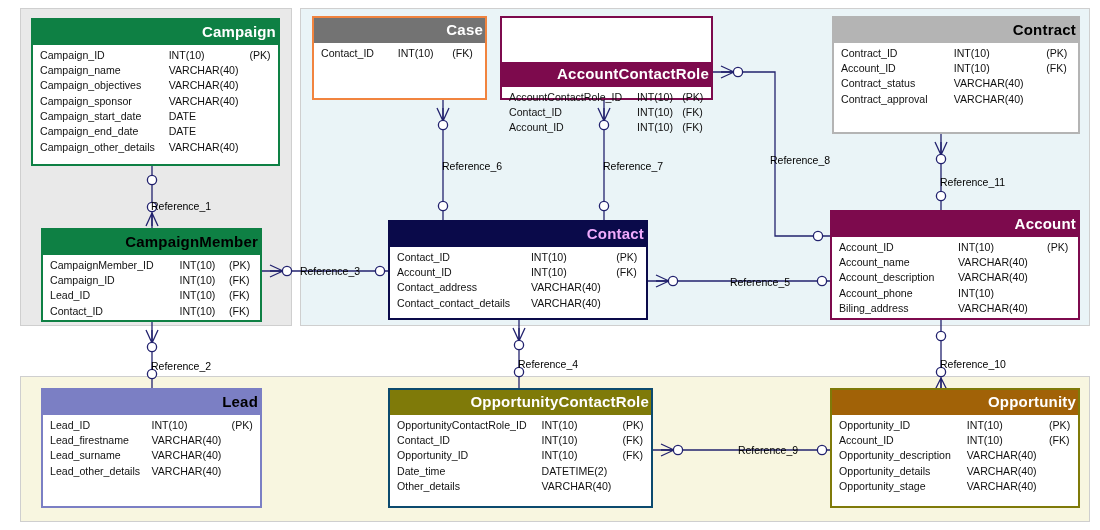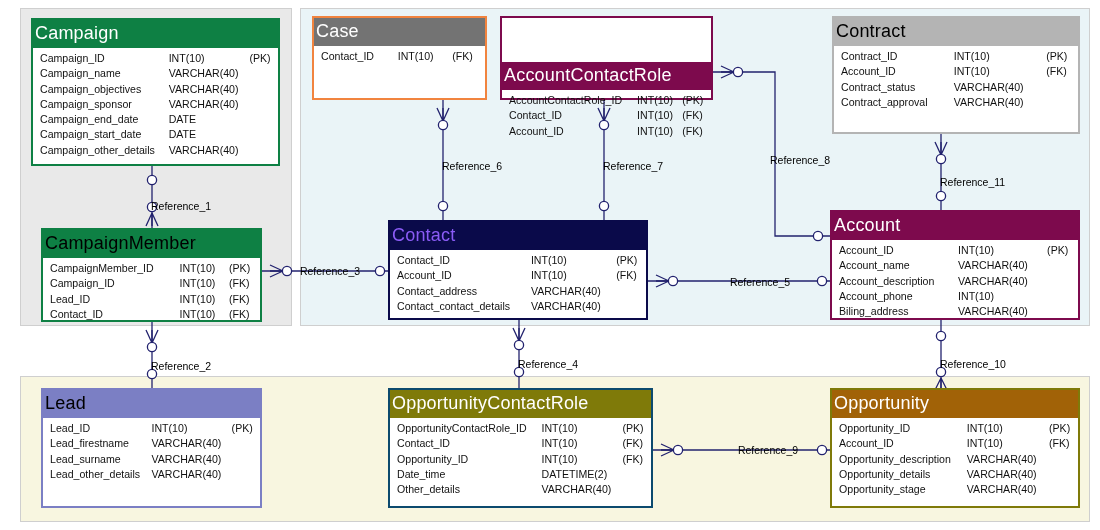--- a/index.html
+++ b/index.html
@@ -15,21 +15,21 @@
 
   
   #links{position:absolute;left:0;top:0;width:1100px;height:530px;overflow:visible;}
   .lk{stroke:#22226e;stroke-width:1.3;fill:none;}
   .lkcirc{stroke:#22226e;stroke-width:1.3;fill:#ffffff;}
   .lklabel{font-family:"Liberation Sans","DejaVu Sans",sans-serif;font-size:10.5px;
            fill:#000000;}
 
   
   .ent{position:absolute;box-sizing:border-box;background:#ffffff;}
-  .ent .hdr{font-weight:normal;font-size:18px;text-align:left;
+  .ent .hdr{font-weight:bold;font-size:15px;text-align:right;
             padding:4px 2px 5px 2px;line-height:1.05;letter-spacing:.2px;}
   .ent .body{padding:4px 6px 5px 7px;}
   .ent table{border-collapse:collapse;width:100%;}
   .ent td{font-size:10.6px;color:#111;padding:0 0 2.4px 0;line-height:1.22;
           white-space:nowrap;vertical-align:top;}
   .ent td.c-name{padding-right:6px;}
   .ent td.c-type{padding-right:6px;}
   .ent td.c-key{text-align:left;}
 </style>
 </head>
@@ -151,30 +151,30 @@
               <td class="c-name">Campaign_objectives</td>
               <td class="c-type">VARCHAR(40)</td>
               <td class="c-key"></td>
             </tr>
         <tr>
               <td class="c-name">Campaign_sponsor</td>
               <td class="c-type">VARCHAR(40)</td>
               <td class="c-key"></td>
             </tr>
         <tr>
+              <td class="c-name">Campaign_start_date</td>
+              <td class="c-type">DATE</td>
+              <td class="c-key"></td>
+            </tr>
+        <tr>
               <td class="c-name">Campaign_end_date</td>
               <td class="c-type">DATE</td>
               <td class="c-key"></td>
             </tr>
         <tr>
-              <td class="c-name">Campaign_start_date</td>
-              <td class="c-type">DATE</td>
-              <td class="c-key"></td>
-            </tr>
-        <tr>
               <td class="c-name">Campaign_other_details</td>
               <td class="c-type">VARCHAR(40)</td>
               <td class="c-key"></td>
             </tr>
       </tbody>
         </table>
     </div>
   </div>
 
   <div class="ent" id="ent-campaignmember" style="left:41px;top:228px;width:221px;height:94px;border:2px solid #0e8044;">
@@ -271,21 +271,21 @@
               <td class="c-name">Contract_approval</td>
               <td class="c-type">VARCHAR(40)</td>
               <td class="c-key"></td>
             </tr>
       </tbody>
         </table>
     </div>
   </div>
 
   <div class="ent" id="ent-contact" style="left:388px;top:220px;width:260px;height:100px;border:2px solid #0a0a4a;">
-    <div class="hdr" style="background:#0a0a4a;color:#8b5cf6;">Contact</div>
+    <div class="hdr" style="background:#0a0a4a;color:#f0abfc;">Contact</div>
     <div class="body">
       <table>
         <tbody>
             <tr>
               <td class="c-name">Contact_ID</td>
               <td class="c-type">INT(10)</td>
               <td class="c-key">(PK)</td>
             </tr>
         <tr>
               <td class="c-name">Account_ID</td>

